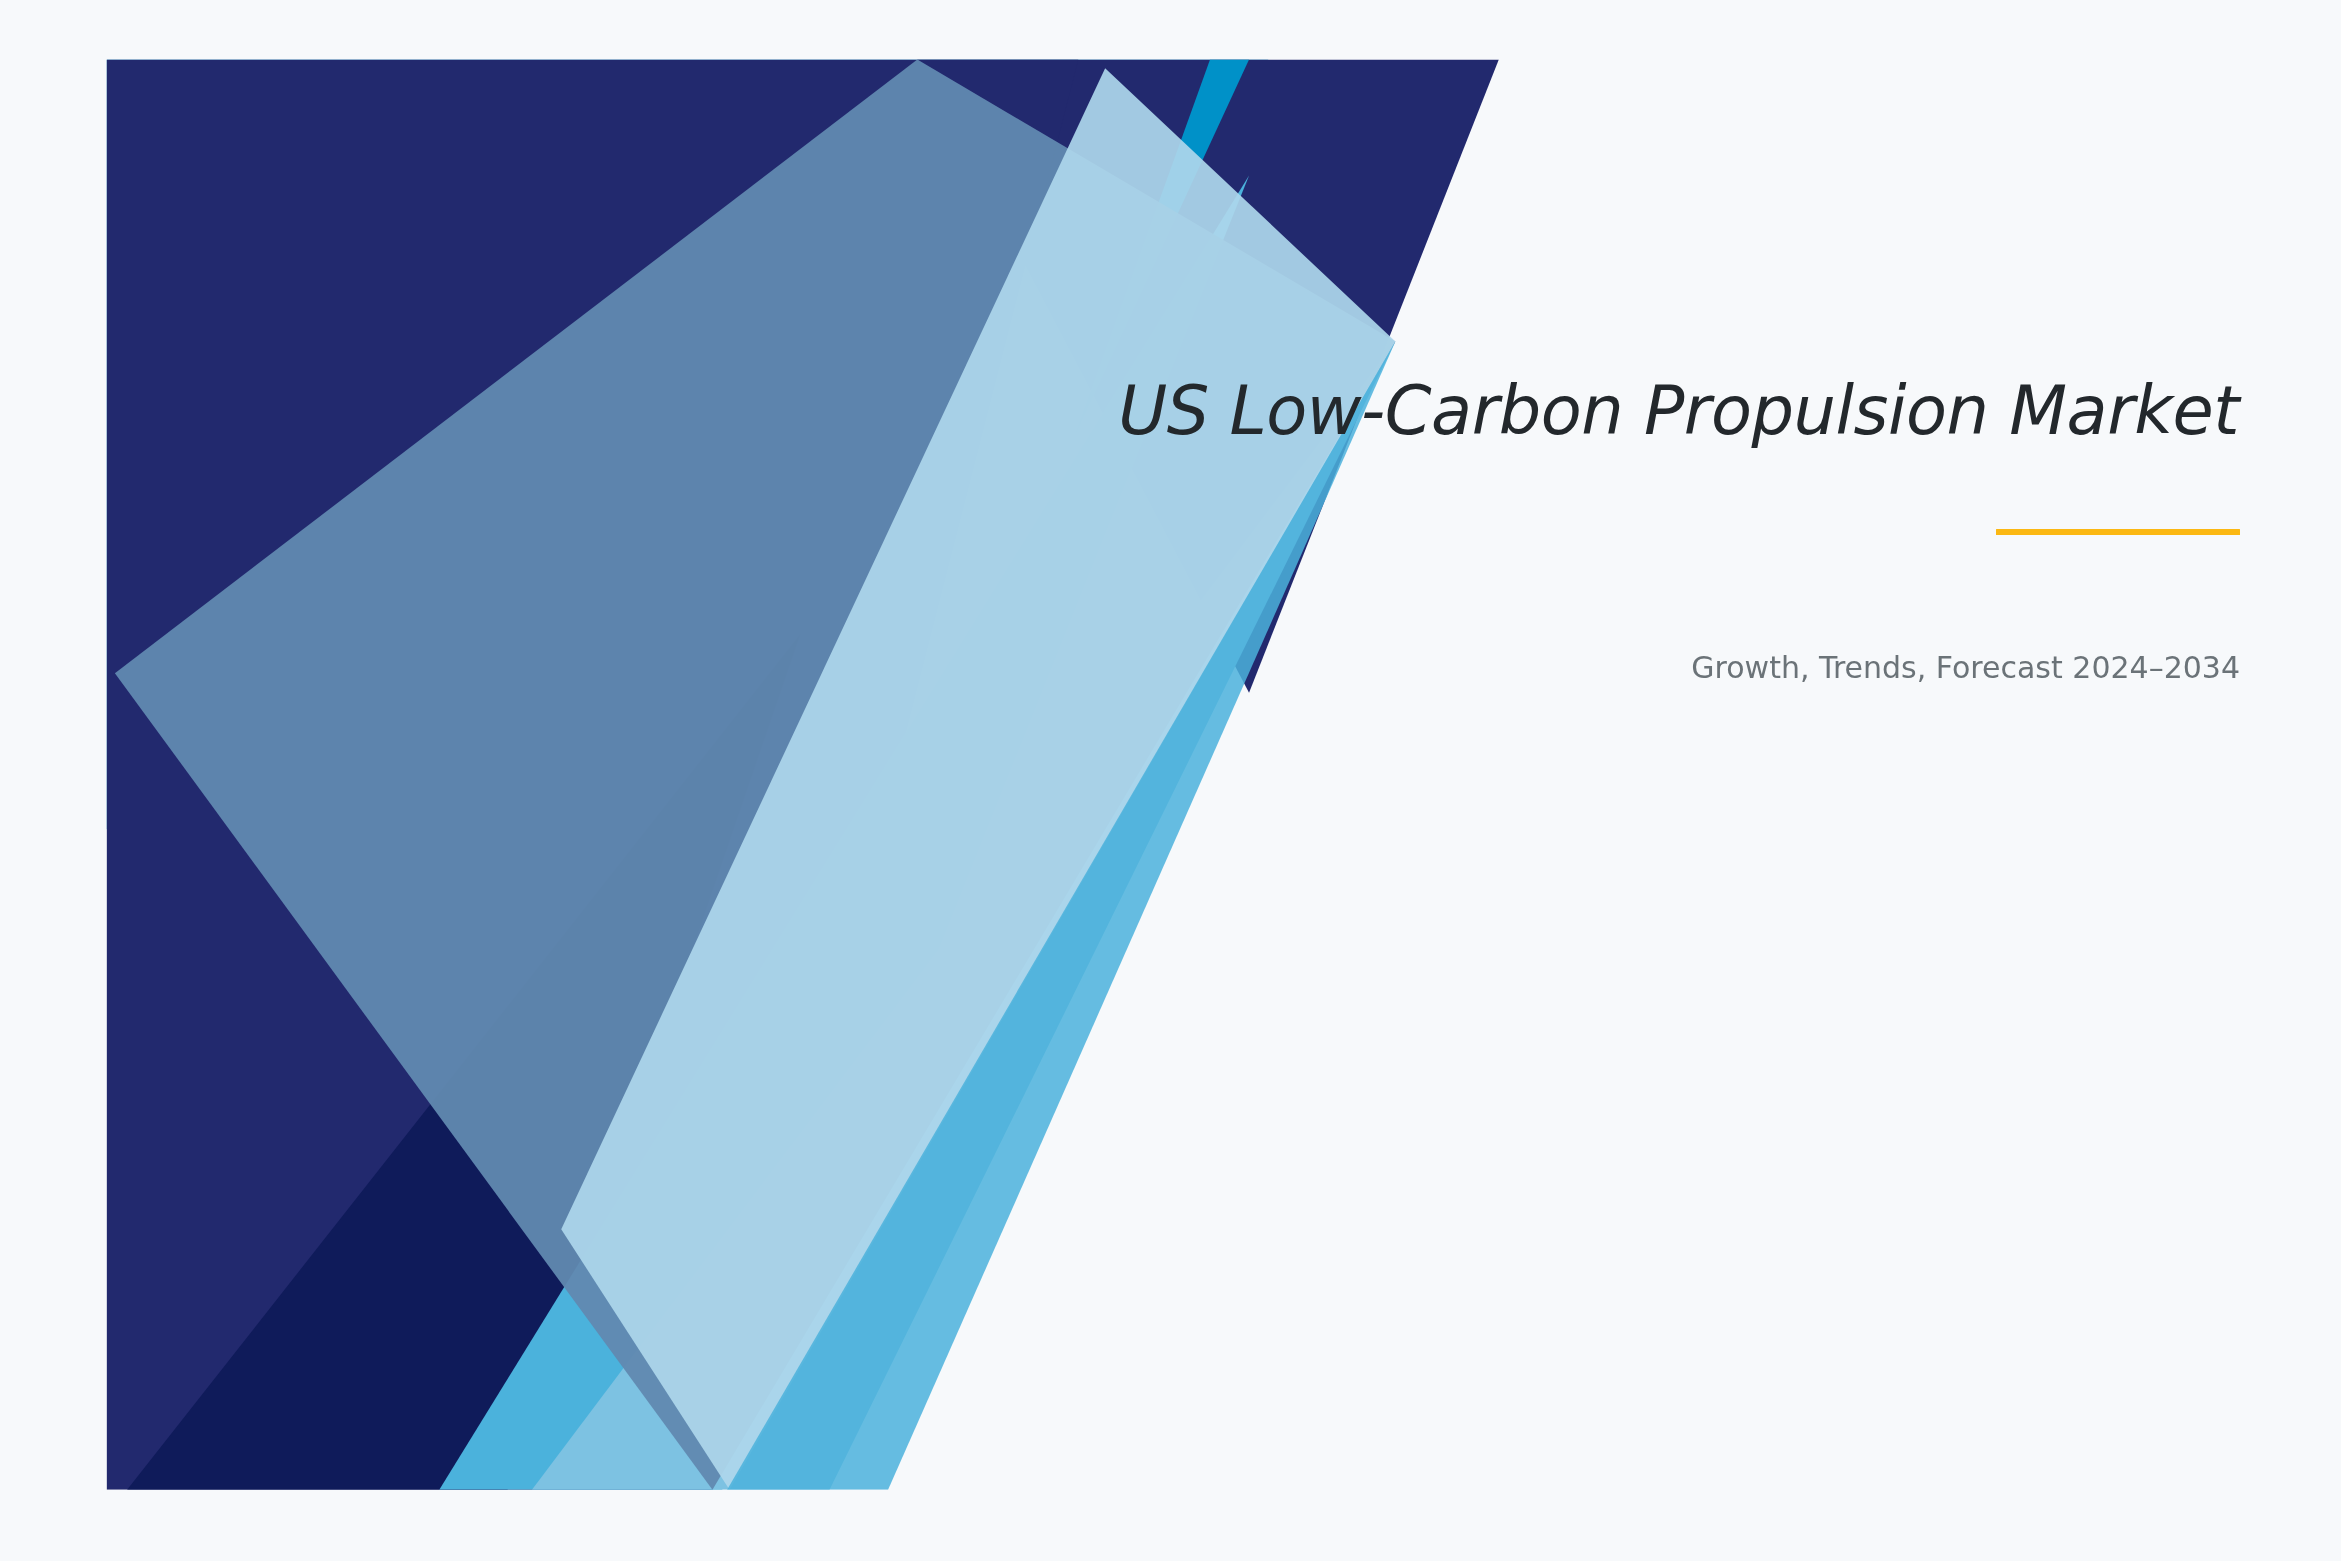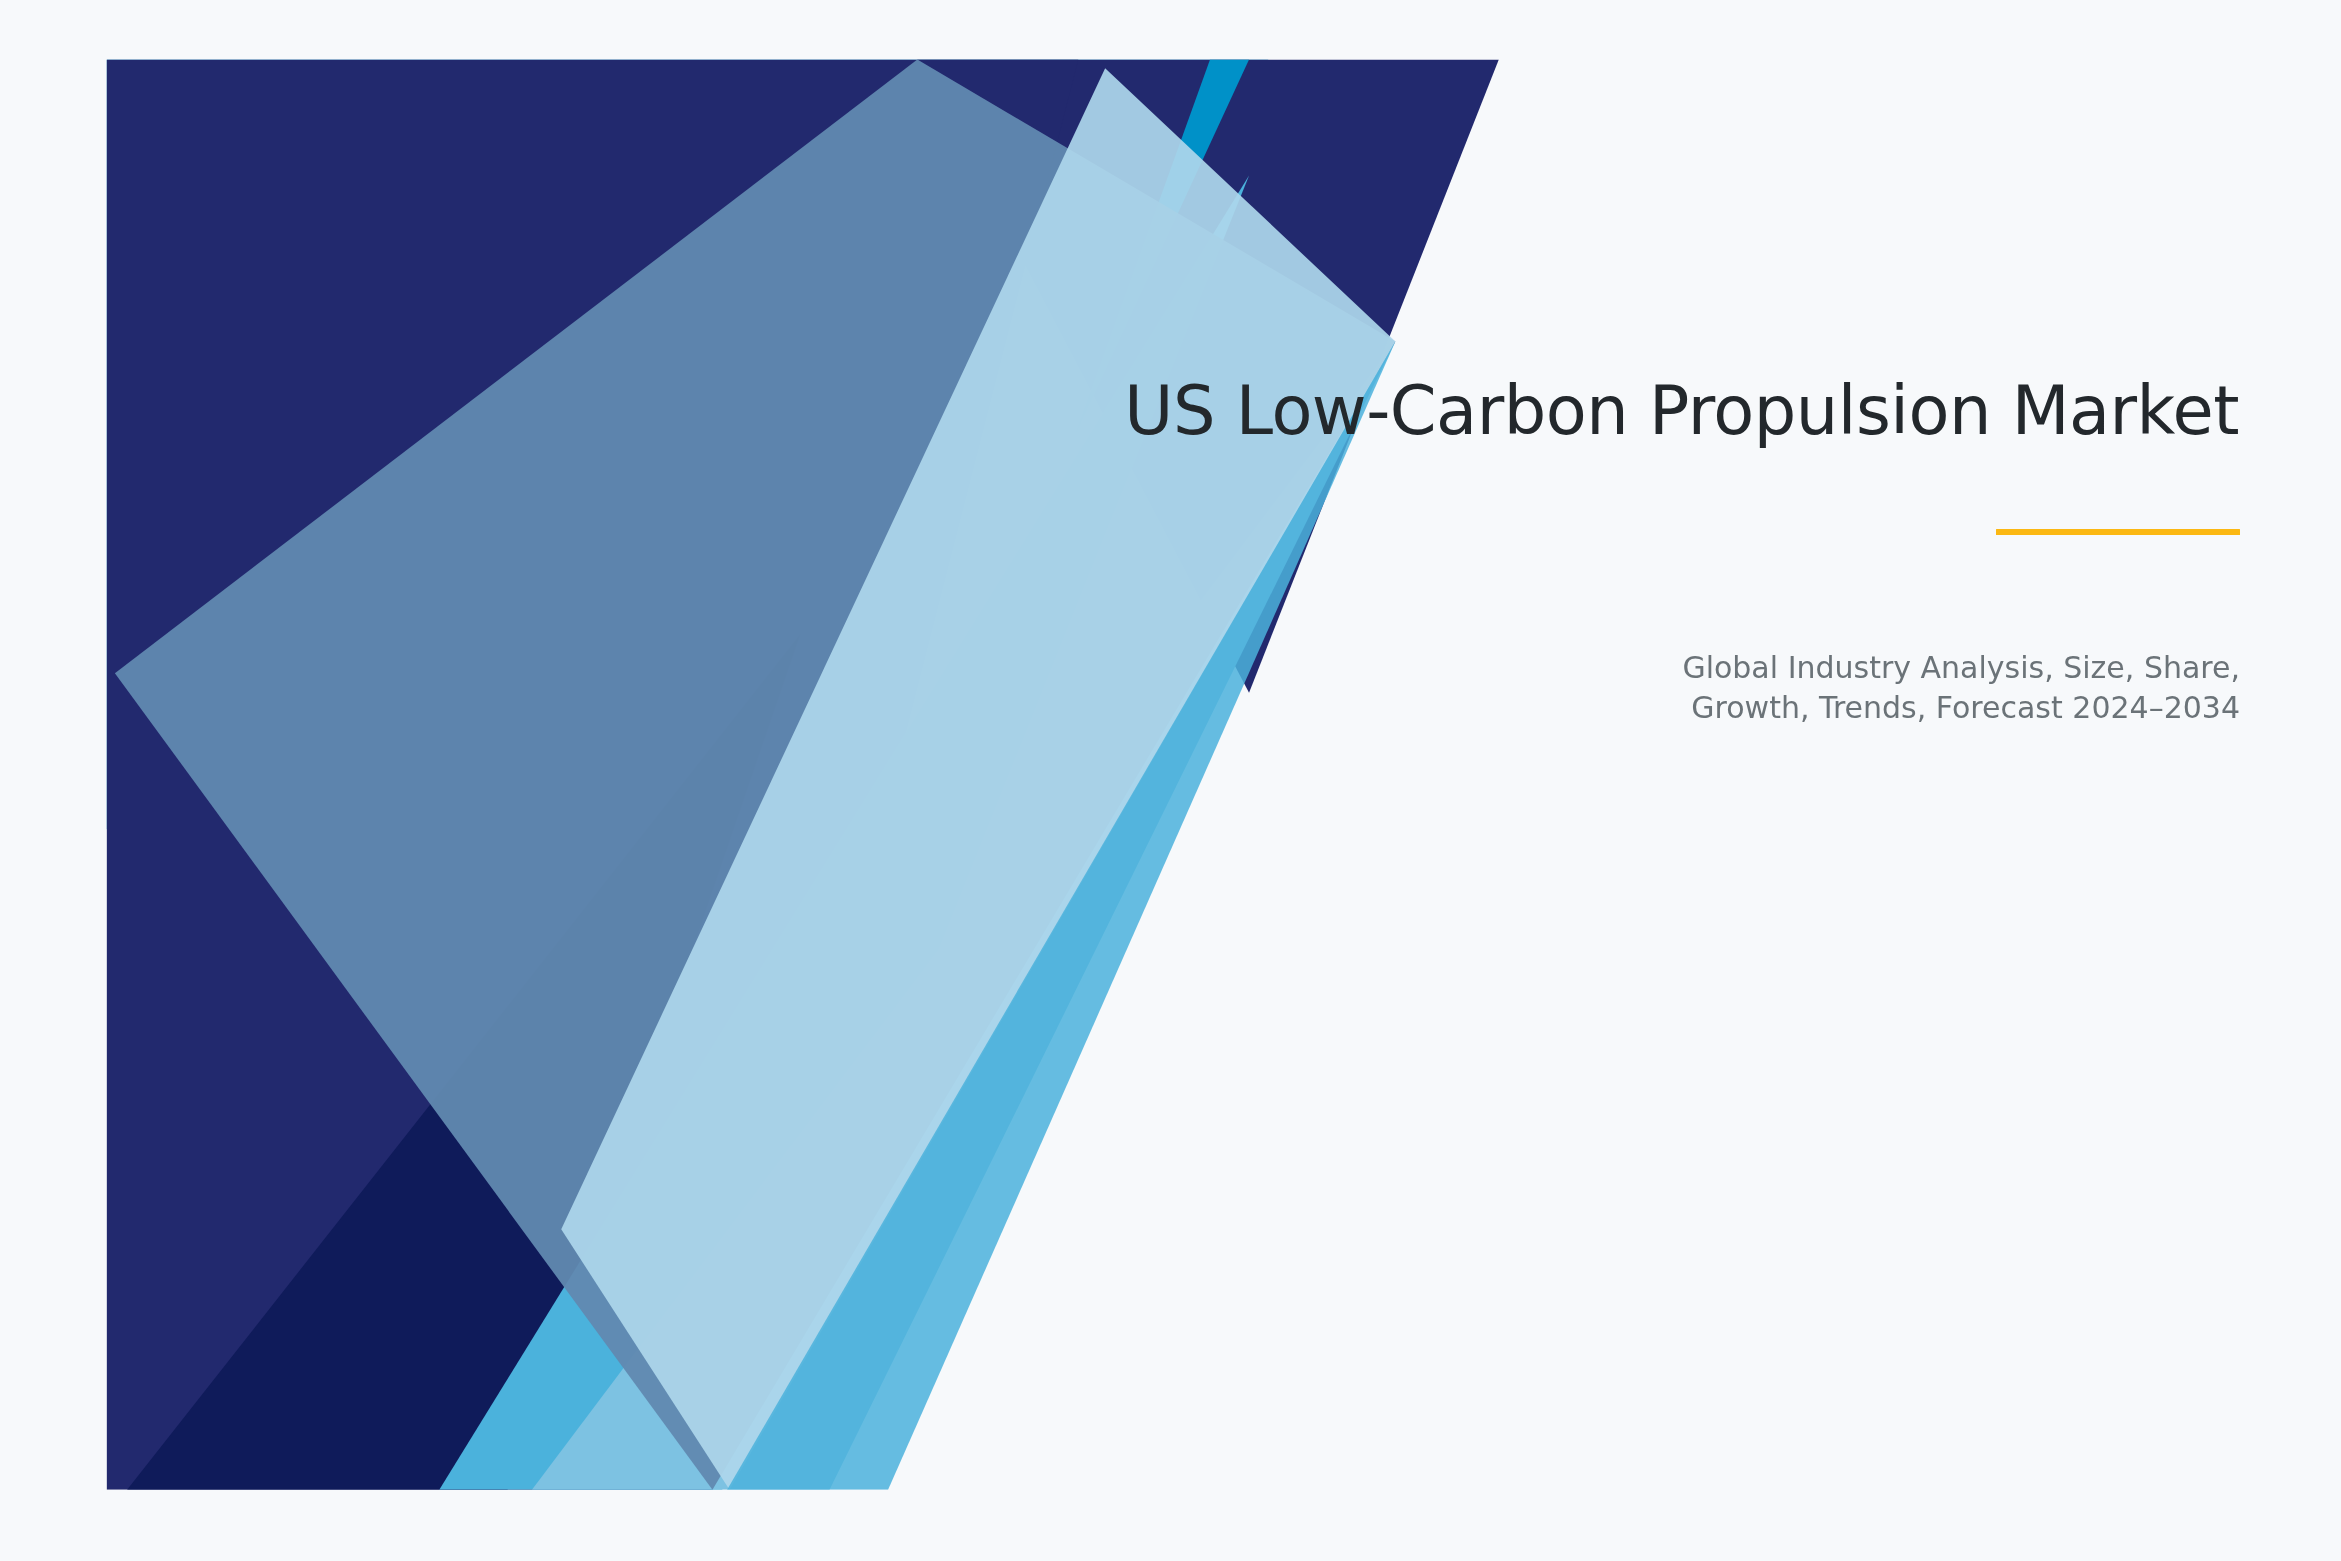--- a/index.html
+++ b/index.html
@@ -39,21 +39,21 @@
   .title {
     margin: 0;
     font-family: "DejaVu Sans", sans-serif;
     font-weight: 400;
     font-size: 67px;
     line-height: 1.22;
     letter-spacing: -0.5px;
     color: #23282c;
     text-align: right;
   }
-  .title-line { display: block; }
+  .title-line { display: block; font-style: italic; }
 
   .accent-rule {
     position: absolute;
     left: 1996px;
     top: 529px;
     width: 244px;
     height: 6.3px;
     background: #fbb813;
     border-radius: 0.5px;
   }
@@ -113,18 +113,17 @@
 
   <div class="text-block">
     <h1 class="title">
       <span class="title-line">US Low-Carbon Propulsion Market</span>
     </h1>
   </div>
 
   <div class="accent-rule"></div>
 
   <p class="subtitle">
-    <span class="sub-line">Global Industry Analysis, Size, Share,</span>
     <span class="sub-line">Growth, Trends, Forecast 2024–2034</span>
   </p>
 
 </div>
 
 
 </body></html>

